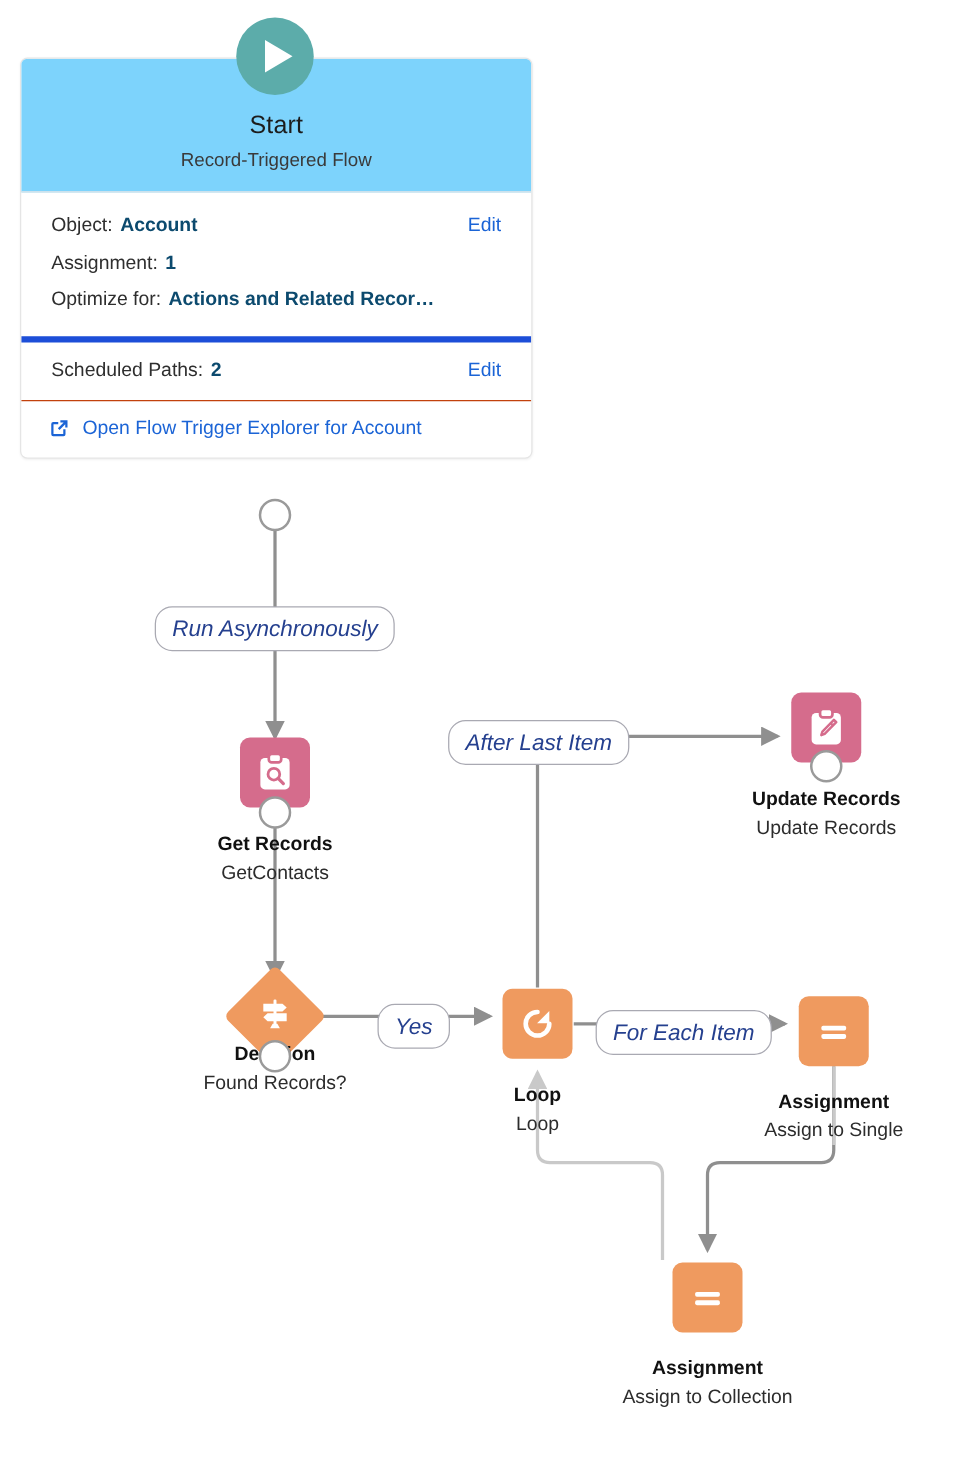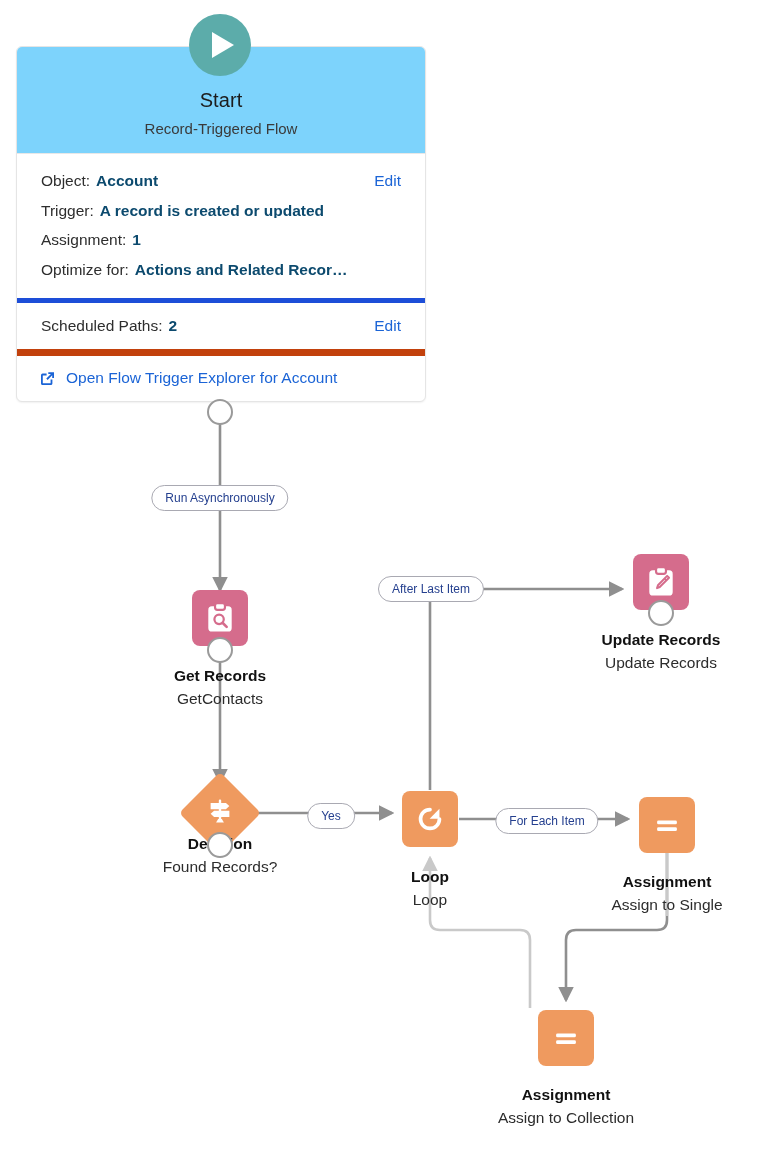--- a/index.html
+++ b/index.html
@@ -64,21 +64,21 @@
   .edit-link{color:#1b64d6;font-size:15.5px;cursor:pointer;font-weight:400;}
 
   .sched-block{
     padding:14px 24px;
     border-top:5px solid #1d4ed8;
     display:flex;align-items:baseline;
     font-size:15.5px;
   }
   .explorer-block{
     padding:13px 24px 14px 22px;
-    border-top:7px solid #c2410c;
+    border-top:1px solid #c2410c;
     display:flex;align-items:center;gap:10px;
     cursor:pointer;
   }
   .ext-icon{width:17px;height:17px;display:block;flex:0 0 auto;}
   .explorer-text{color:#1b64d6;font-size:15.5px;}
 
   
   .node{position:absolute;}
   .node-icon{
     width:56px;height:56px;border-radius:8px;
@@ -108,29 +108,30 @@
   }
   .nl-title{font-size:15.5px;font-weight:700;color:#111;}
   .nl-sub{font-size:15.5px;font-weight:400;color:#2c2c2c;margin-top:5px;}
 
   
   .pill{
     position:absolute;
     background:#ffffff;
     border:1px solid #a9a9b2;
     border-radius:14px;
-    height:26px;
+    height:36px;
     padding:0 13px;
     display:flex;align-items:center;justify-content:center;
-    font-size:12px;
+    font-size:18px;
     color:#25408f;
     white-space:nowrap;
     transform:translateX(-50%);
     box-sizing:border-box;
     cursor:pointer;
+    font-style:italic;
   }
 
   
   .add-dot{
     position:absolute;
     width:22px;height:22px;border-radius:50%;
     background:#ffffff;
     border:2px solid #9a9a9a;
     transform:translate(-50%,-50%);
     cursor:pointer;
@@ -177,24 +178,20 @@
 
     <div class="detail-block">
 
       <div class="d-row">
         <span class="d-label">Object:</span>
         <span class="d-val">Account</span>
         <span class="spacer"></span>
         <span class="edit-link">Edit</span>
       </div>
 
-      <div class="d-row">
-        <span class="d-label">Trigger:</span>
-        <span class="d-val">A record is created or updated</span>
-      </div>
 
       <div class="d-row">
         <span class="d-label">Assignment:</span>
         <span class="d-val">1</span>
       </div>
 
       <div class="d-row">
         <span class="d-label">Optimize for:</span>
         <span class="d-val">Actions and Related Recor…</span>
       </div>

